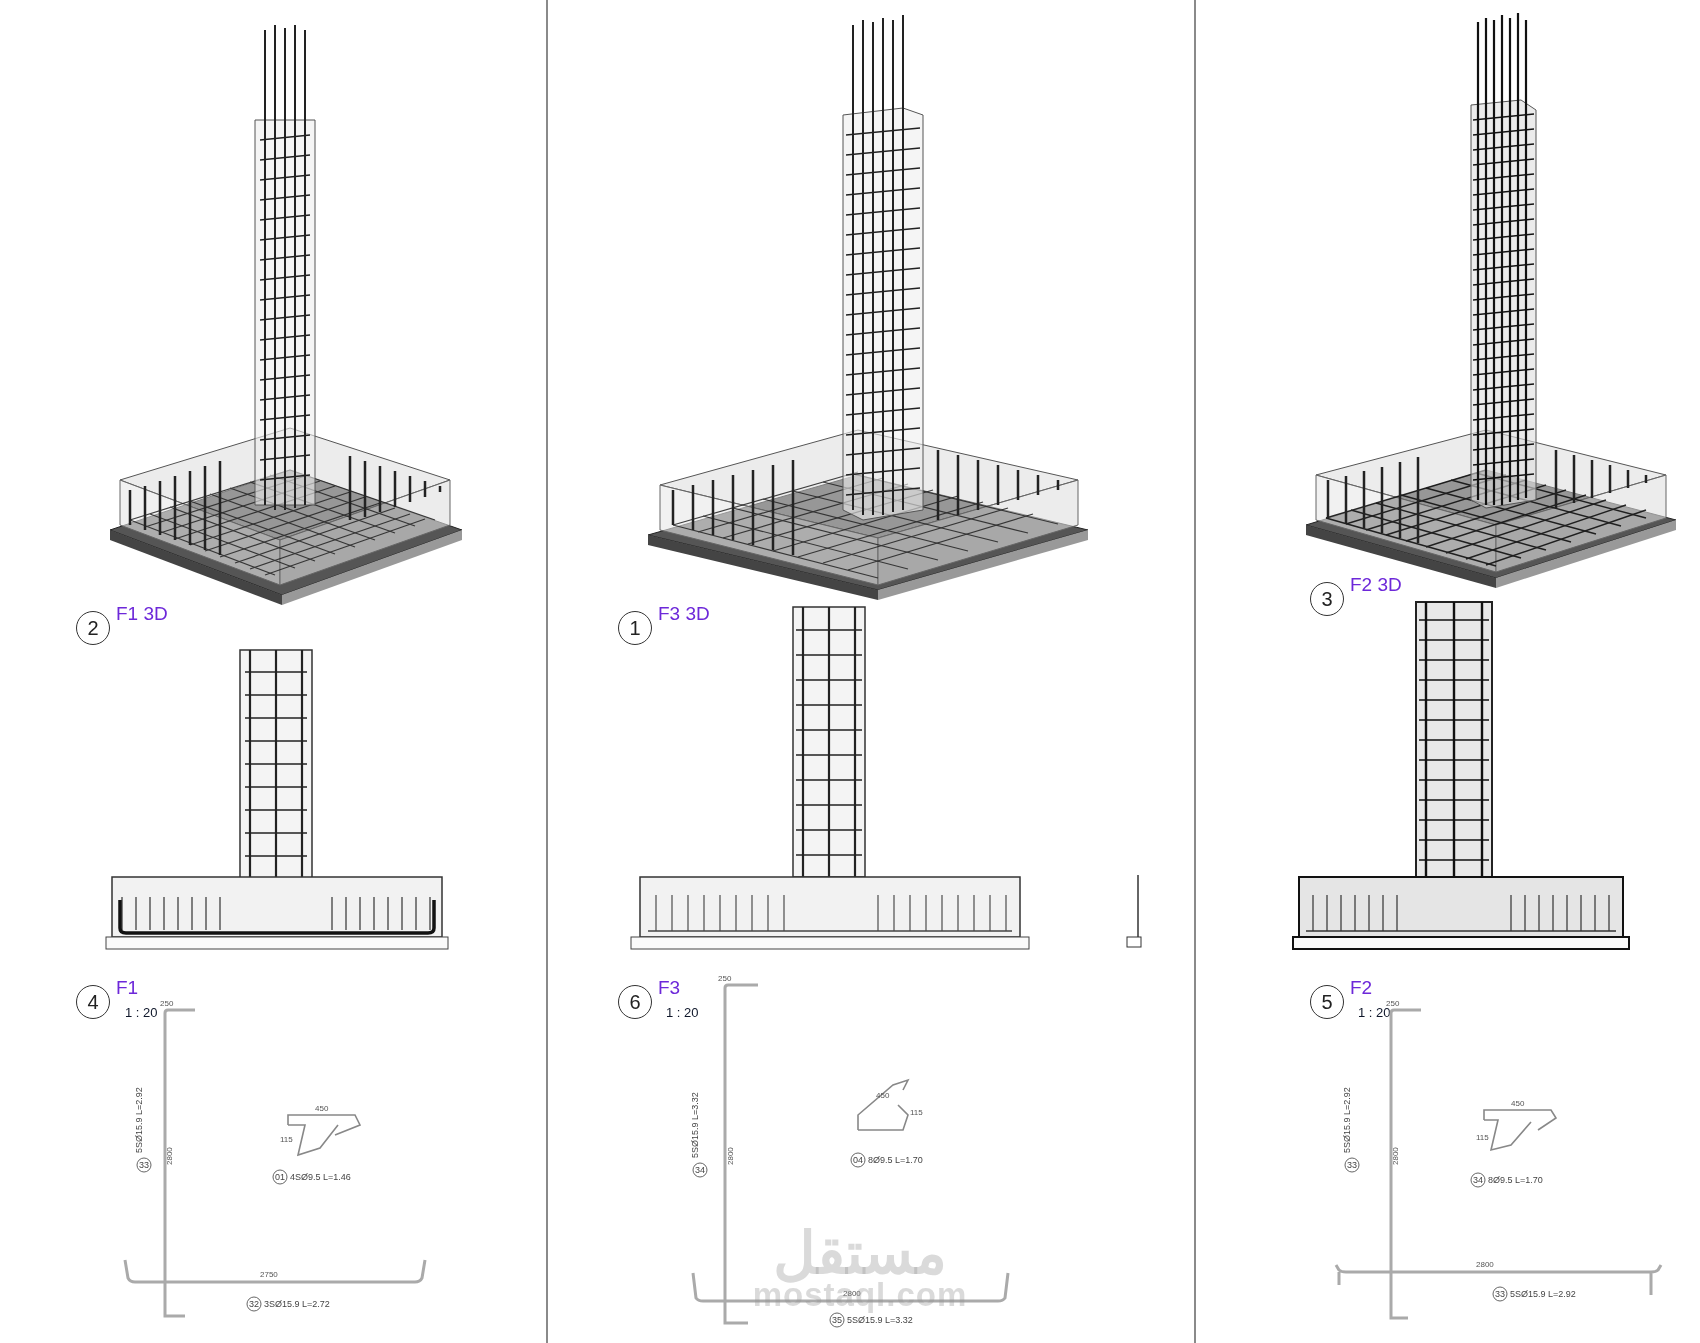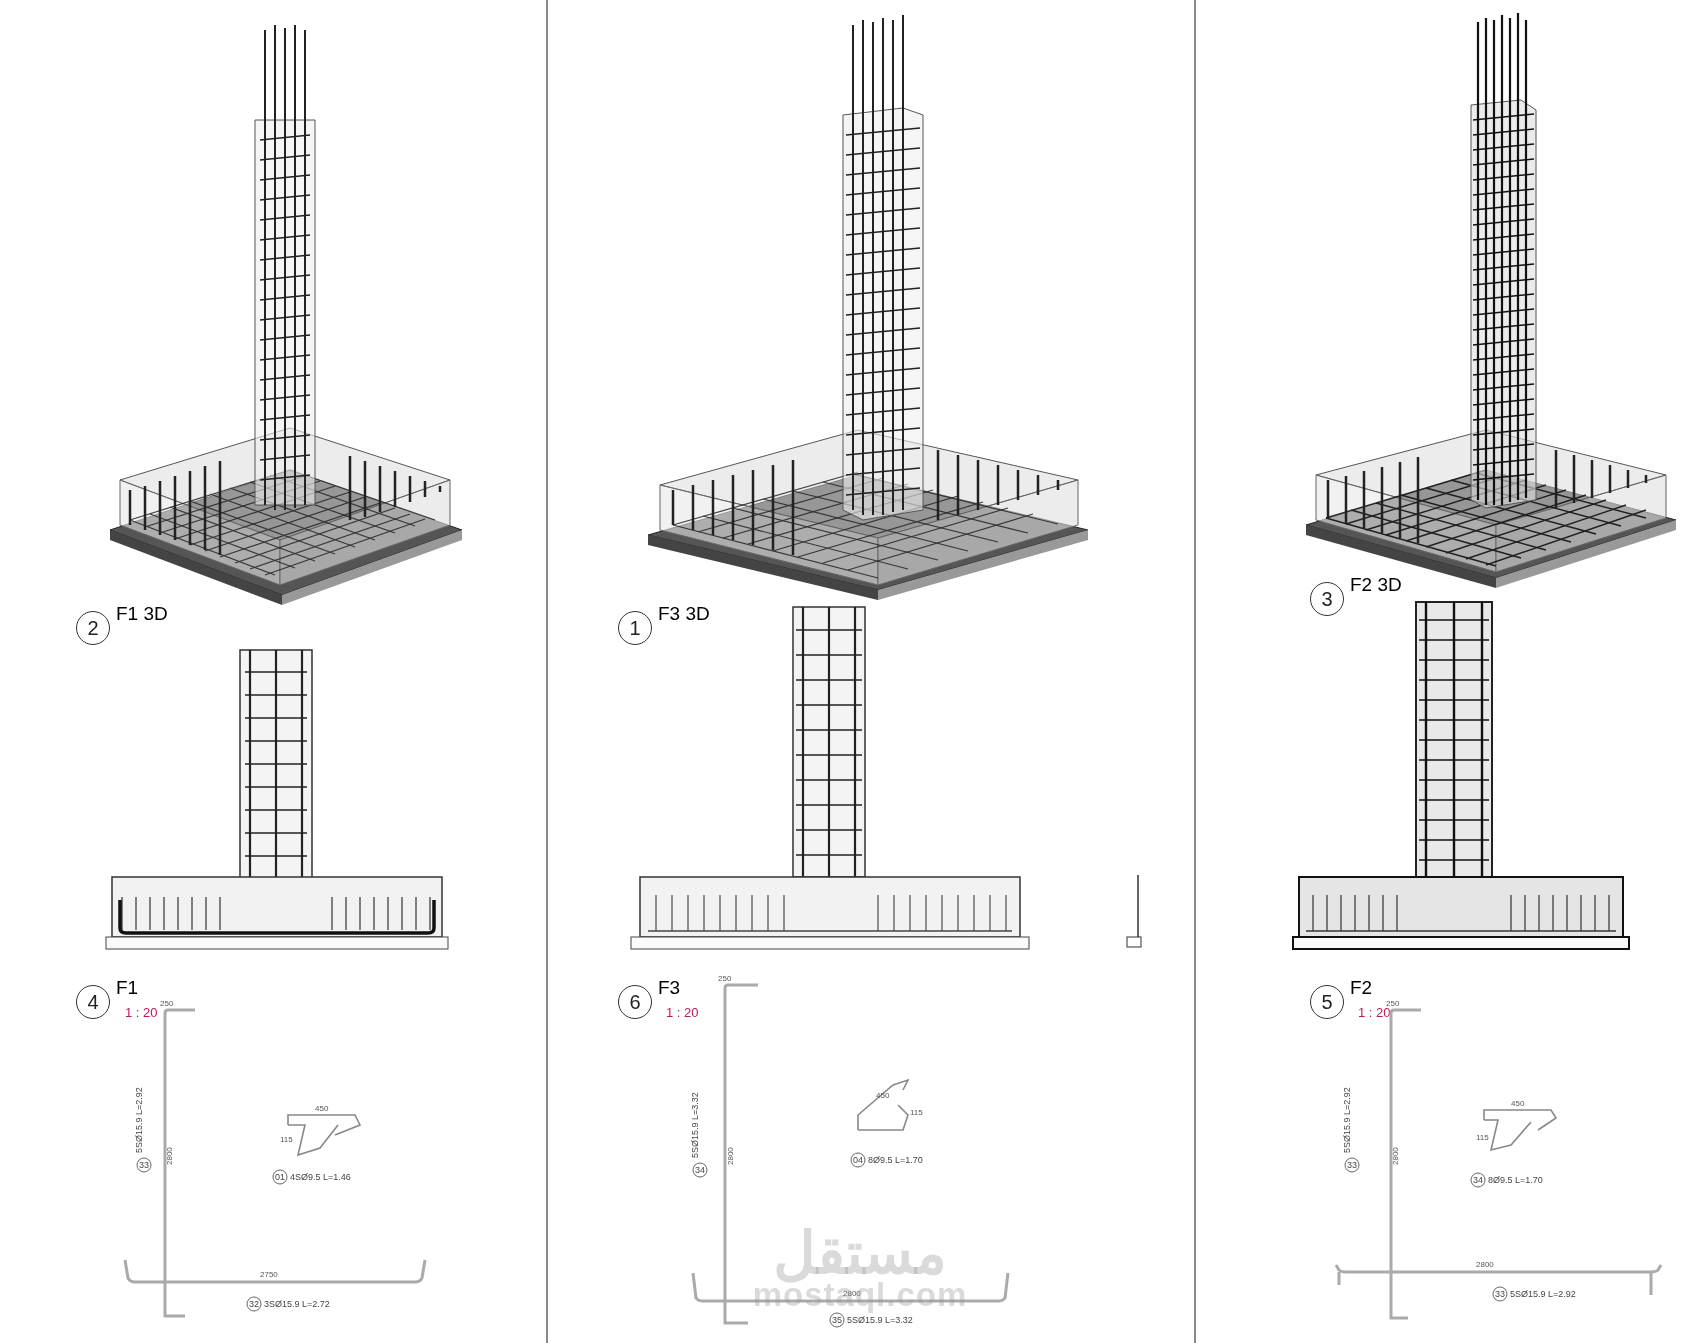--- a/index.html
+++ b/index.html
@@ -4,22 +4,22 @@
 <style>
   html, body { margin:0; padding:0; background:#ffffff; }
   body { width:1700px; height:1343px; position:relative; overflow:hidden;
          font-family:"Liberation Sans", sans-serif; color:#222; }
   .sheet { position:absolute; left:0; top:0; width:1700px; height:1343px; }
   .divider { position:absolute; top:0; width:2px; height:1343px; background:#8a8a8a; }
   .panel { position:absolute; top:0; height:1343px; }
   .view-label { position:absolute; display:flex; align-items:flex-start; gap:6px; }
   .view-num { width:32px; height:32px; border:1.5px solid #333; border-radius:50%;
               display:flex; align-items:center; justify-content:center; font-size:20px; color:#222; background:#fff; }
-  .view-title { font-size:19px; color:#000000; margin-top:-8px; }
-  .view-scale { position:absolute; font-size:13px; color:#be185d; }
+  .view-title { font-size:19px; color:#6d28d9; margin-top:-8px; }
+  .view-scale { position:absolute; font-size:13px; color:#0f172a; }
   svg { position:absolute; overflow:visible; }
   .bar-label { font-size:8px; fill:#555; font-family:"Liberation Sans", sans-serif; }
   .mark-text { font-size:9px; fill:#444; font-family:"Liberation Sans", sans-serif; }
   .watermark { position:absolute; left:740px; top:1225px; width:240px; text-align:center; color:rgba(150,150,150,0.35);
                font-weight:bold; pointer-events:none; }
   .watermark .ar { font-size:58px; line-height:56px; }
   .watermark .lat { font-size:33px; line-height:28px; letter-spacing:1px; }
 </style>
 </head>
 <body>

